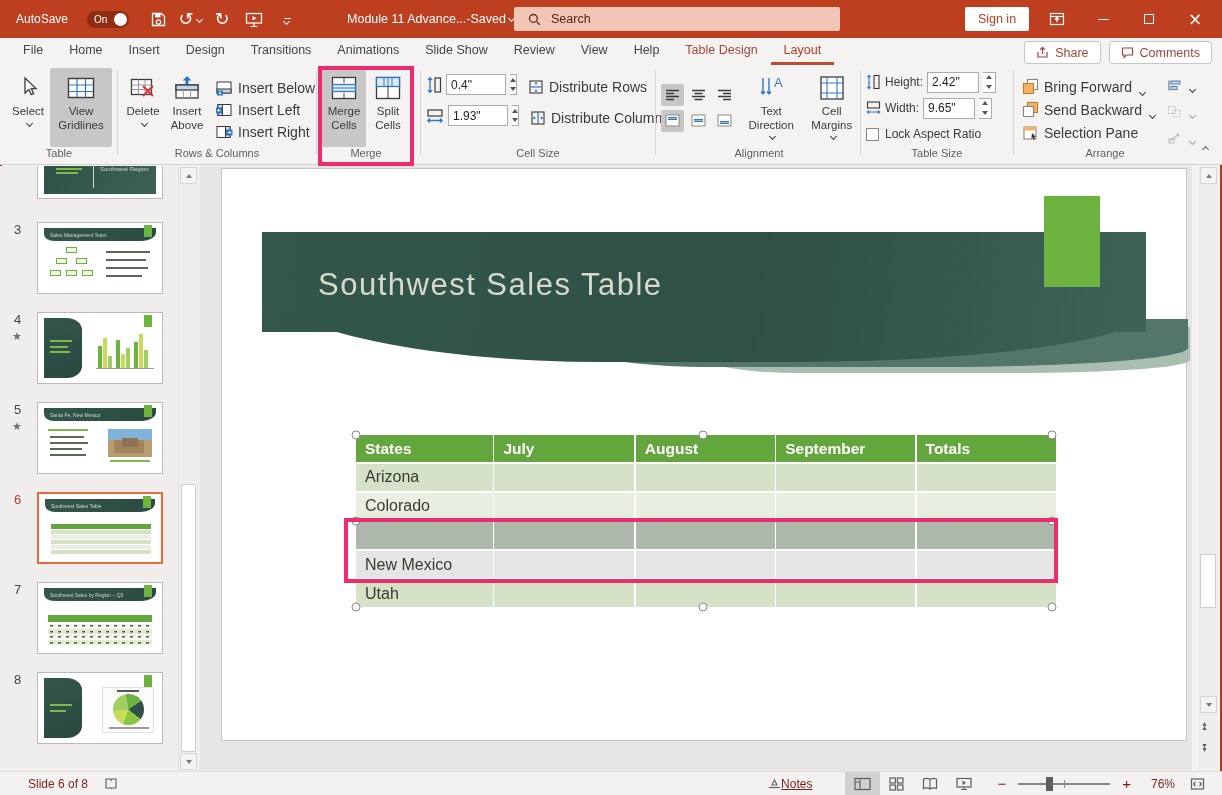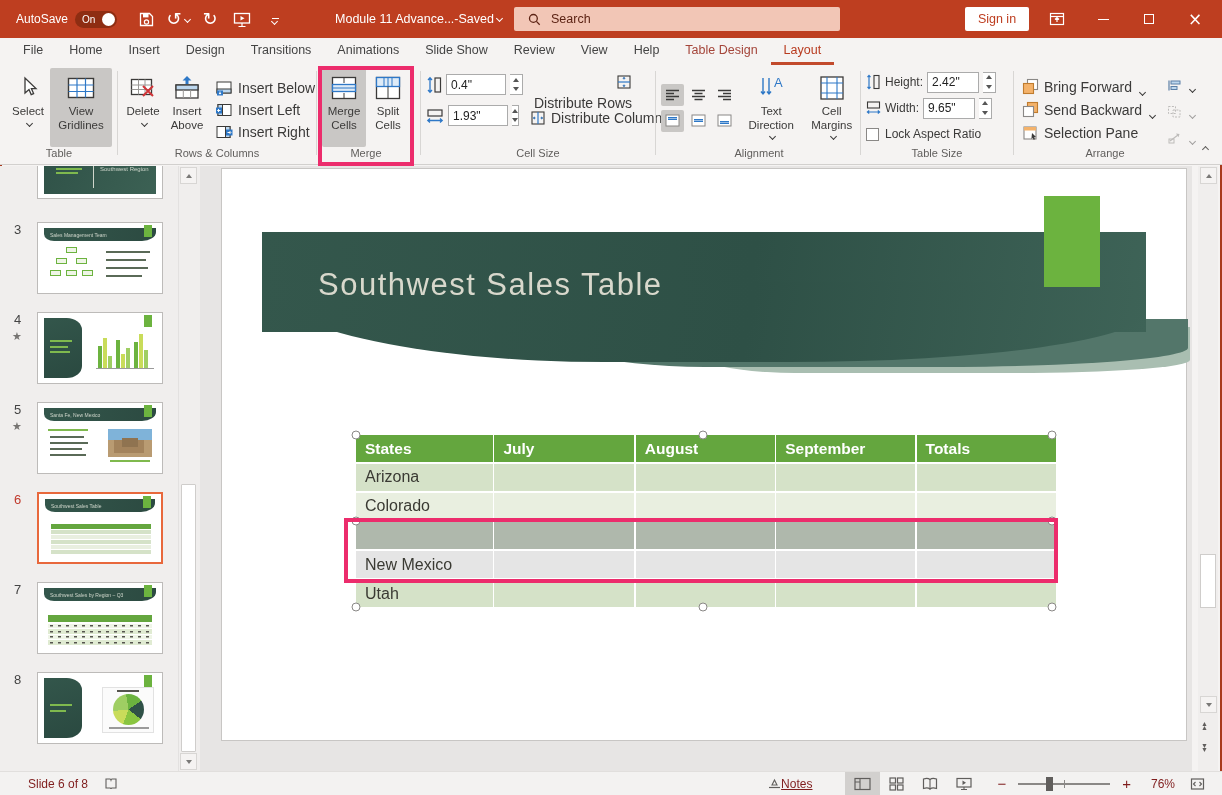--- a/index.html
+++ b/index.html
@@ -3,21 +3,21 @@
 <meta charset="utf-8">
 <style>
   *{margin:0;padding:0;box-sizing:border-box;}
   html,body{width:1222px;height:795px;overflow:hidden;}
   body{font-family:"Liberation Sans",sans-serif;-webkit-font-smoothing:antialiased;}
   .app{position:relative;width:1222px;height:795px;background:#F5F3F2;overflow:hidden;
        box-shadow:inset 2px 0 0 #A83A1D, inset -2px 0 0 #A83A1D, inset 0 -1px 0 #A83A1D;}
 
   
   .titlebar{position:absolute;top:0;left:0;right:0;height:38px;background:#BE3E20;display:flex;align-items:center;color:#fff;font-size:12px;}
-  .autosave{display:flex;align-items:center;gap:7px;margin-left:16px;}
+  .autosave{display:flex;align-items:center;gap:19px;margin-left:16px;}
   .toggle{width:42px;height:17px;background:#8E2D12;border-radius:9px;position:relative;display:flex;align-items:center;cursor:pointer;}
   .toggle .tg-label{font-size:10px;color:#fff;margin-left:7px;}
   .toggle .knob{position:absolute;right:2px;width:13px;height:13px;border-radius:50%;background:#fff;}
   .qat{display:flex;align-items:center;margin-left:14px;gap:2px;}
   .qat-btn{width:30px;height:30px;display:flex;align-items:center;justify-content:center;color:#fff;border-radius:2px;}
   .qat-btn svg{display:block;}
   .uglyph{font-size:18px;line-height:1;font-family:"DejaVu Sans",sans-serif;}
   .chev{display:inline-block;width:5px;height:5px;border-right:1.3px solid currentColor;border-bottom:1.3px solid currentColor;transform:rotate(45deg);margin-left:3px;vertical-align:2px;}
   .chev.up{transform:rotate(-135deg);}
   .doc-title{display:flex;align-items:center;margin-left:46px;font-size:12.5px;white-space:nowrap;}
@@ -195,20 +195,39 @@
     <span class="tab">Insert</span>
     <span class="tab">Design</span>
     <span class="tab">Transitions</span>
     <span class="tab">Animations</span>
     <span class="tab">Slide Show</span>
     <span class="tab">Review</span>
     <span class="tab">View</span>
     <span class="tab">Help</span>
     <span class="tab contextual">Table Design</span>
     <span class="tab active">Layout</span>
+    <div class="tabrow-right">
+      <span class="pillbtn">
+        <span>
+            <svg width="13" height="13" viewBox="0 0 13 13">
+              <path d="M2 6v5h9V6" fill="none" stroke="#A4453A" stroke-width="1.2"></path>
+              <path d="M6.5 8V1.5M4 3.8L6.5 1.3 9 3.8" fill="none" stroke="#A4453A" stroke-width="1.2"></path>
+            </svg>
+          </span>
+        <span>Share</span>
+      </span>
+      <span class="pillbtn">
+        <span>
+            <svg width="13" height="13" viewBox="0 0 13 13">
+              <path d="M1.5 2h10v7h-6l-2.5 2.3V9h-1.5z" fill="none" stroke="#A4453A" stroke-width="1.2"></path>
+            </svg>
+          </span>
+        <span>Comments</span>
+      </span>
+    </div>
   </div>
 
   <div class="ribbon">
 
     <div class="grp" style="left:6px;width:106px;">
       <div class="grp-body">
         <div class="bigbtn">
           <span class="bicon">
             <svg width="24" height="26" viewBox="0 0 24 26">
                 <path d="M9 3v15l4-3.4 2.2 5 2.4-1-2.2-5H20z" fill="#fff" stroke="#3b3a39" stroke-width="1.3"></path>
@@ -335,21 +354,21 @@
             </span>
           <input class="dim-input" value="0.4&quot;" style="">
           <span class="spin">
               <div>
                 <span class="tri-up"></span>
               </div>
               <div>
                 <span class="tri-dn"></span>
               </div>
             </span>
-          <div class="smallbtn" style="margin-left:4px;flex-direction:column;">
+          <div class="smallbtn" style="margin-left:4px;">
             <span>
                 <svg width="16" height="16" viewBox="0 0 16 16">
                   <rect x="2" y="2" width="12" height="12" fill="none" stroke="#3b3a39" stroke-width="1.1"></rect>
                   <path d="M2 8h12" stroke="#2E78C7" stroke-width="1.2"></path>
                   <path d="M8 3.5v2M7 4.6L8 3.4l1 1.2M8 12.5v-2M7 11.4l1 1.2 1-1.2" stroke="#2E78C7" stroke-width="1"></path>
                 </svg>
               </span>
             <span>Distribute Rows</span>
           </div>
         </div>

